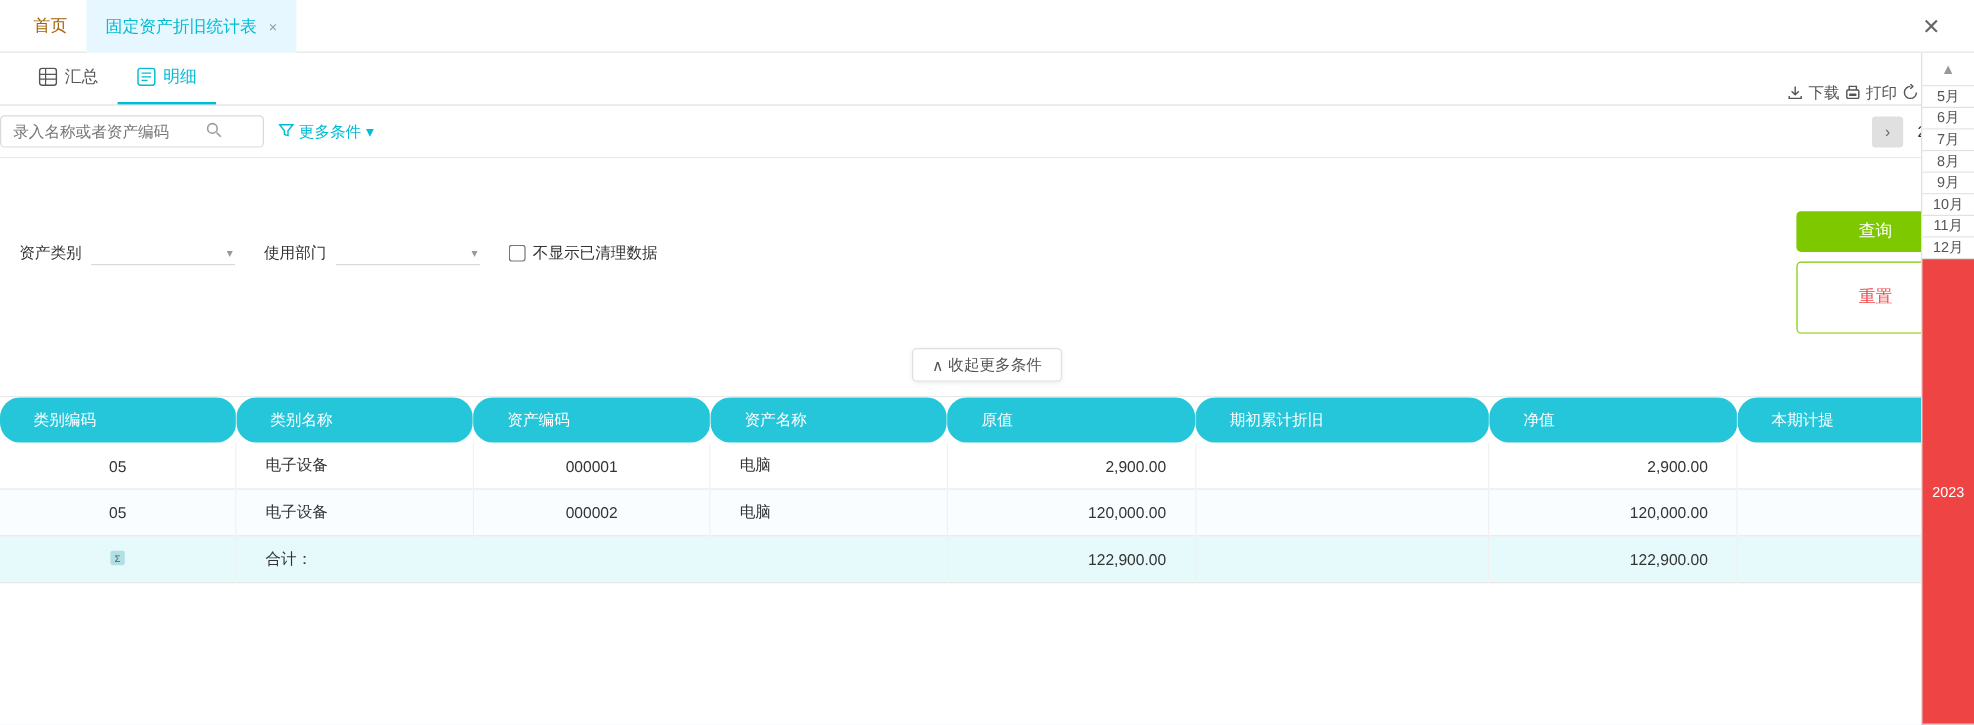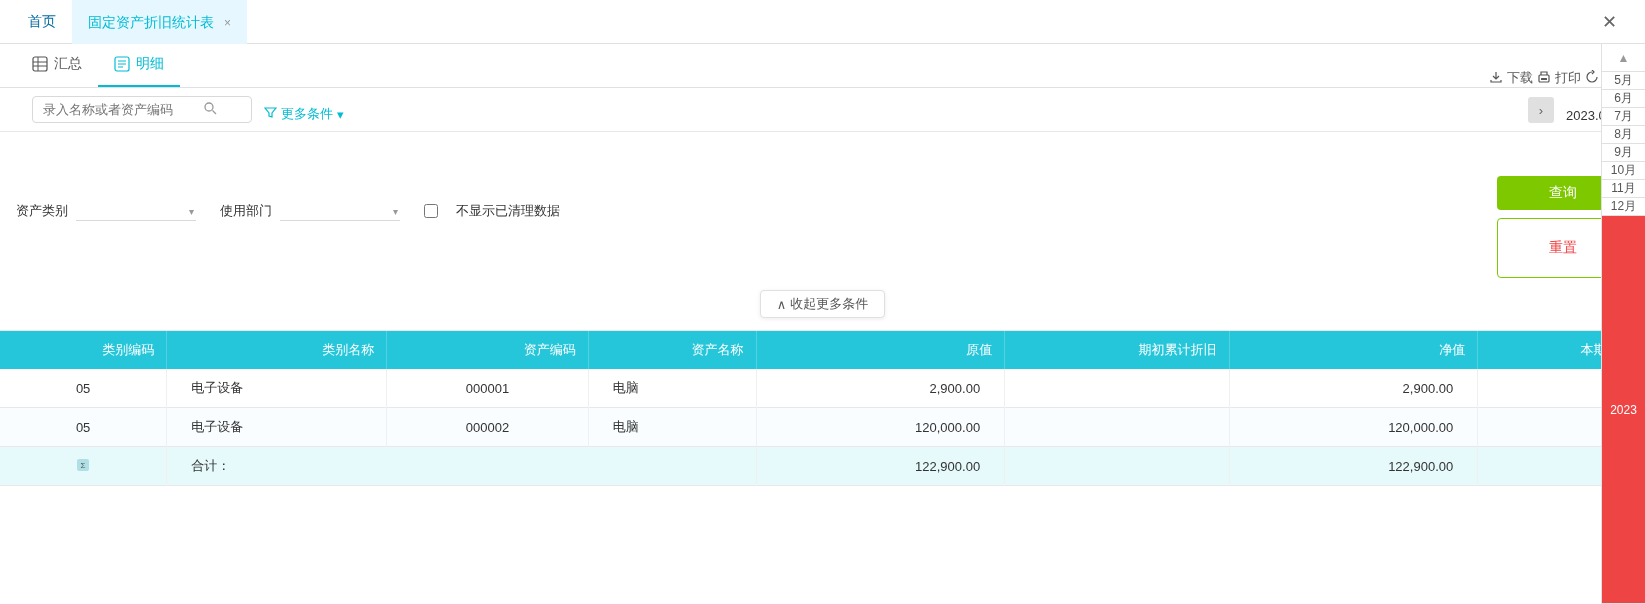--- a/index.html
+++ b/index.html
@@ -22,21 +22,21 @@
       border-bottom: 1px solid #e0e0e0;
       height: 44px;
       padding: 0 12px;
       gap: 0;
     }
     .home-tab {
       padding: 0 16px;
       height: 41px;
       display: flex;
       align-items: center;
-      color: #0369a1;
+      color: #a16207;
       font-size: 14px;
       cursor: pointer;
     }
     .active-tab {
       display: flex;
       align-items: center;
       background: #e6f7ff;
       border-top: 2px solid #00bcd4;
       padding: 0 16px;
       height: 56px;
@@ -101,23 +101,23 @@
     .toolbar-btn {
       display: flex;
       align-items: center;
       gap: 4px;
       cursor: pointer;
     }
 
     
     .search-bar {
       display: flex;
-      align-items: flex-end;
-      background: #fff;
-      padding: 8px 32px;
+      align-items: center;
+      background: #fff;
+      padding: 8px 0;
       border-bottom: 1px solid #e8e8e8;
       gap: 12px;
     }
     .search-input-wrap {
       display: flex;
       align-items: center;
       border: 1px solid #d9d9d9;
       border-radius: 4px;
       padding: 4px 10px;
       width: 220px;
@@ -202,21 +202,21 @@
       content: '▾';
       position: absolute;
       right: 2px;
       color: #999;
       font-size: 10px;
       pointer-events: none;
     }
     .checkbox-field {
       display: flex;
       align-items: center;
-      gap: 18px;
+      gap: 6px;
       font-size: 13px;
       color: #333;
     }
     .checkbox-field input[type="checkbox"] {
       width: 14px;
       height: 14px;
       cursor: pointer;
     }
     .btn-query {
       background: #7ec800;
@@ -272,26 +272,27 @@
     }
     table {
       width: 100%;
       border-collapse: collapse;
     }
     thead tr {
       background: #26c6da;
       color: #fff;
     }
     thead th {
-      padding: 10px 12px;
+      padding: 10px 28px;
       font-weight: 500;
       font-size: 13px;
-      text-align: right;
+      text-align: left;
       border-right: 1px solid rgba(255,255,255,0.2);
       white-space: nowrap;
+      border-radius: 17px;
     }
     thead th:last-child { border-right: none; }
     tbody tr {
       border-bottom: 1px solid #e8e8e8;
     }
     tbody tr:nth-child(odd) { background: #fff; }
     tbody tr:nth-child(even) { background: #f9fdff; }
     tbody td {
       padding: 10px 24px;
       font-size: 13px;

